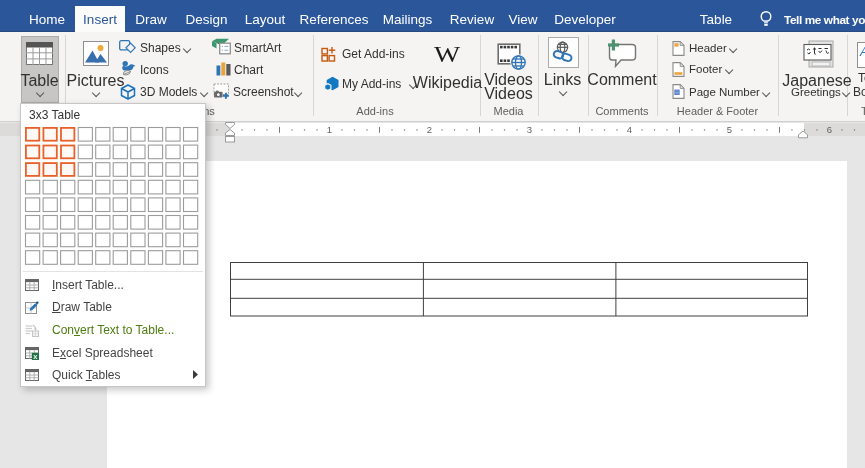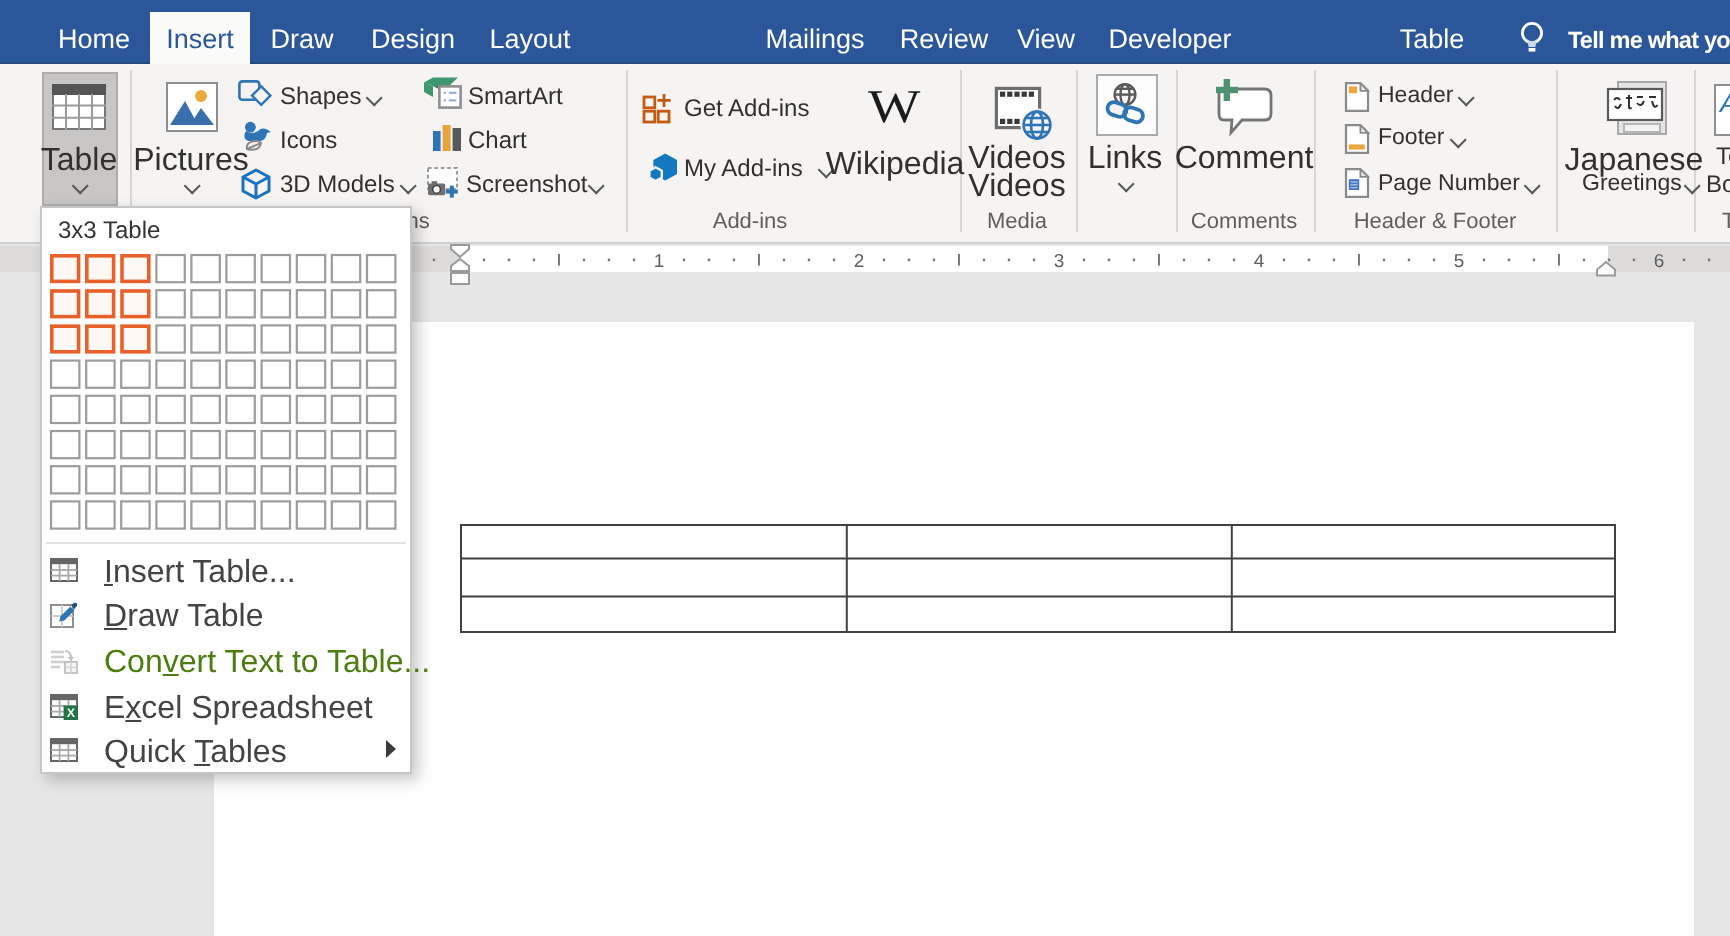--- a/index.html
+++ b/index.html
@@ -18,33 +18,34 @@
   .glabel{position:absolute;top:105px;height:14px;font-size:11px;color:#605e5c;
      transform:translateX(-50%);white-space:nowrap;}
   .btxt{position:absolute;font-size:12px;color:#323130;white-space:nowrap;}
   .cbtxt{position:absolute;font-size:16px;color:#323130;white-space:nowrap;transform:translateX(-50%);}
   .chevabs{position:absolute;width:5.2px;height:5.2px;border-right:1.4px solid #585858;
      border-bottom:1.4px solid #585858;transform:rotate(45deg);}
   #rulerrow{position:absolute;left:0;top:123px;width:865px;height:13px;background:#dcdbda;}
   #page{position:absolute;left:107px;top:161px;width:740px;height:307px;background:#ffffff;}
   #dropdown{position:absolute;left:20px;top:103px;width:184px;height:282px;background:#ffffff;
       border:1px solid #c6c6c6;box-shadow:3px 3px 7px rgba(0,0,0,0.22);}
-  .mtxt{position:absolute;font-size:16px;color:#444444;white-space:nowrap;}
+  .mtxt{position:absolute;font-size:12px;color:#444444;white-space:nowrap;}
   .mtxt u{text-decoration:underline;}
   .dis{color:#4d7c0f;}
 </style></head><body>
 <div id="screen">
 <div id="tabbar"></div>
 <div id="tabdark"></div>
 <div id="ribbon"></div>
 
 <div class="tab" style="left:47px">Home</div>
 <div class="tab" style="left:151px">Draw</div>
 <div class="tab" style="left:206.5px">Design</div>
 <div class="tab" style="left:265px">Layout</div>
+<div class="tab" style="left:334px">References</div>
 <div class="tab" style="left:407.5px">Mailings</div>
 <div class="tab" style="left:472px">Review</div>
 <div class="tab" style="left:523px">View</div>
 <div class="tab" style="left:585px">Developer</div>
 <div class="tab" style="left:716px">Table</div>
 <svg class="abs" style="left:759px;top:10px" width="14" height="18" viewBox="0 0 14 18">
  <circle cx="7" cy="6.5" r="4.8" fill="none" stroke="#ffffff" stroke-width="1.4"></circle>
  <path d="M4.8 10.5 L9.2 10.5 L8.7 13.5 L5.3 13.5 Z" fill="#cfd9ea"></path>
  <rect x="5.3" y="14" width="3.4" height="1.8" fill="#ffffff"></rect>
 </svg>

